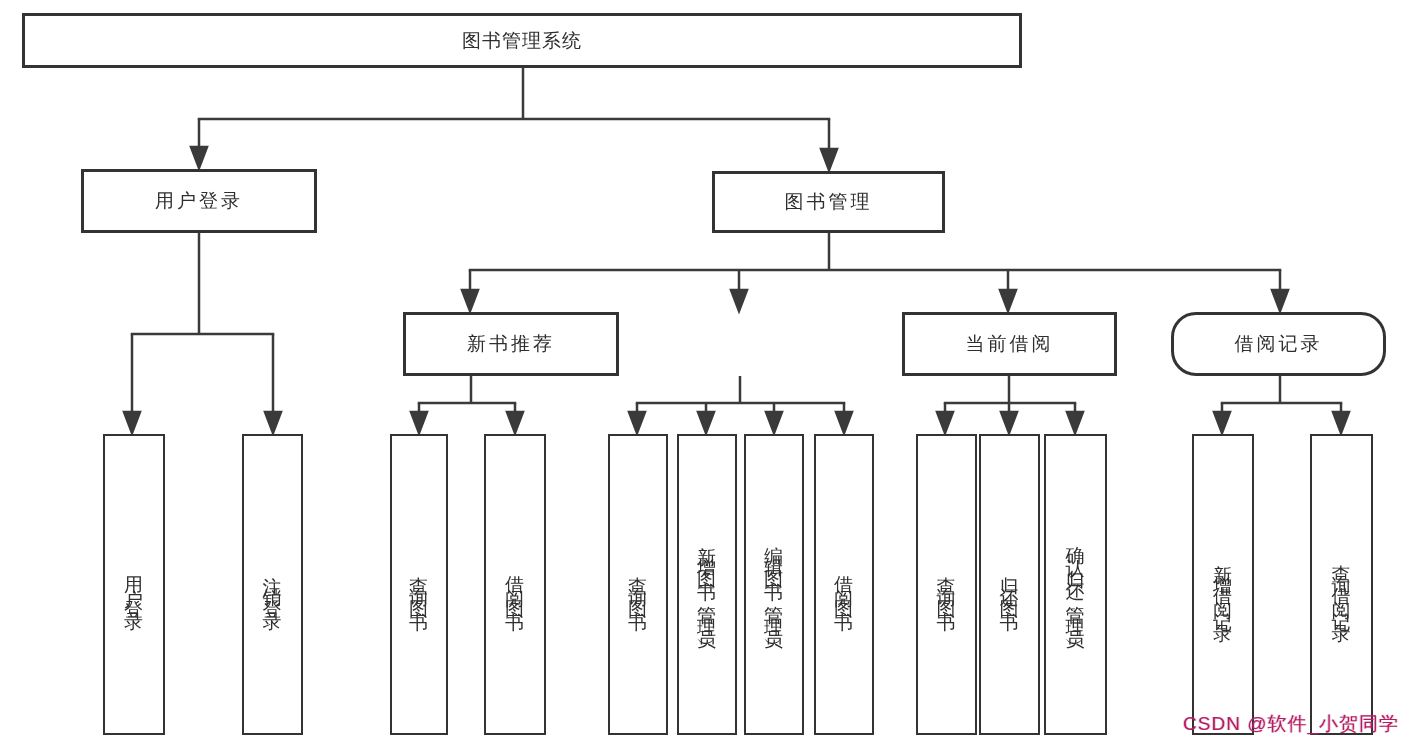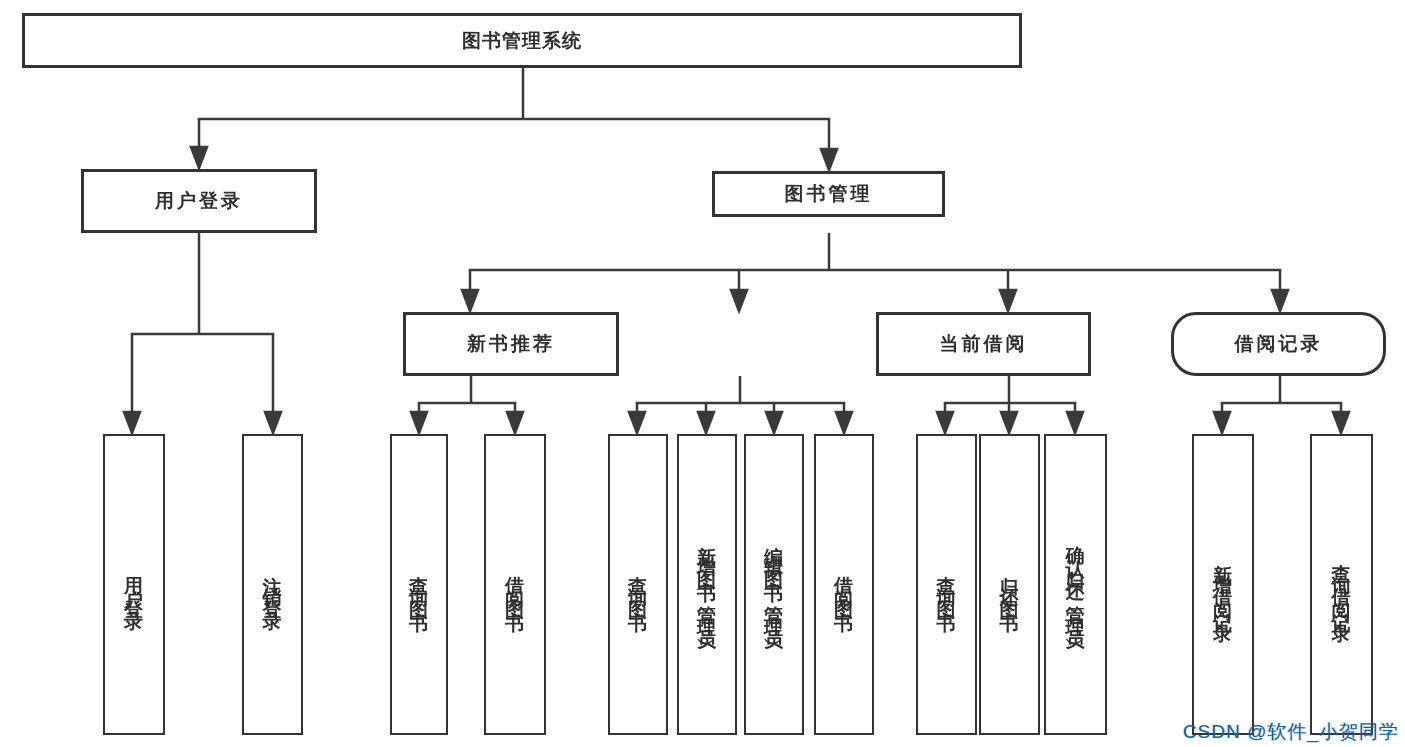--- a/index.html
+++ b/index.html
@@ -15,41 +15,40 @@
   .box {
     position: absolute;
     box-sizing: border-box;
     background: #ffffff;
     border: 3px solid #333333;
     display: flex;
     align-items: center;
     justify-content: center;
     color: #2f2f2f;
     z-index: 2;
-    font-weight: bold;
   }
   .h-box { font-size: 19px; letter-spacing: 3px; }
   .root-box { font-size: 19px; letter-spacing: 1px; }
   .v-box { border-width: 2px; }
   .v-box .v-label {
     writing-mode: vertical-rl;
     text-orientation: mixed;
     font-size: 19px;
     line-height: 1;
     letter-spacing: 12px;
     color: #2f2f2f;
     white-space: nowrap;
   }
   .watermark {
     position: absolute;
     right: 6px;
-    bottom: 2px;
+    bottom: 10px;
     font-size: 19px;
     letter-spacing: 1px;
-    color: #0369a1;
+    color: #be185d;
     z-index: 3;
     text-shadow: 1px 0 rgba(200,80,80,0.25), -1px 0 rgba(80,80,200,0.25);
   }
 </style>
 </head>
 <body>
 
 <div id="canvas">
 
   <svg id="wires" width="1405" height="747" viewBox="0 0 1405 747">
@@ -130,28 +129,28 @@
     </g>
   </svg>
 
   <div class="box h-box root-box" style="left:22px; top:13px; width:1000px; height:55px;">
     <span>图书管理系统</span>
   </div>
 
   <div class="box h-box" style="left:81px; top:169px; width:236px; height:64px;">
     <span>用户登录</span>
   </div>
-  <div class="box h-box" style="left:712px; top:171px; width:233px; height:46px;">
+  <div class="box h-box" style="left:712px; top:171px; width:233px; height:62px;">
     <span>图书管理</span>
   </div>
 
   <div class="box h-box" style="left:363px; top:312px; width:216px; height:64px;margin-left:40px;">
     <span>新书推荐</span>
   </div>
-  <div class="box h-box" style="left:876px; top:312px; width:215px; height:64px;">
+  <div class="box h-box" style="left:902px; top:312px; width:215px; height:64px;">
     <span>当前借阅</span>
   </div>
   <div class="box h-box" style="left:1171px; top:312px; width:215px; height:64px;border-radius:25px;">
     <span>借阅记录</span>
   </div>
 
   <div class="box v-box" style="left:103px; top:434px; width:62px; height:301px;">
     <span class="v-label">用户登录</span>
   </div>
   <div class="box v-box" style="left:242px; top:434px; width:61px; height:301px;">

